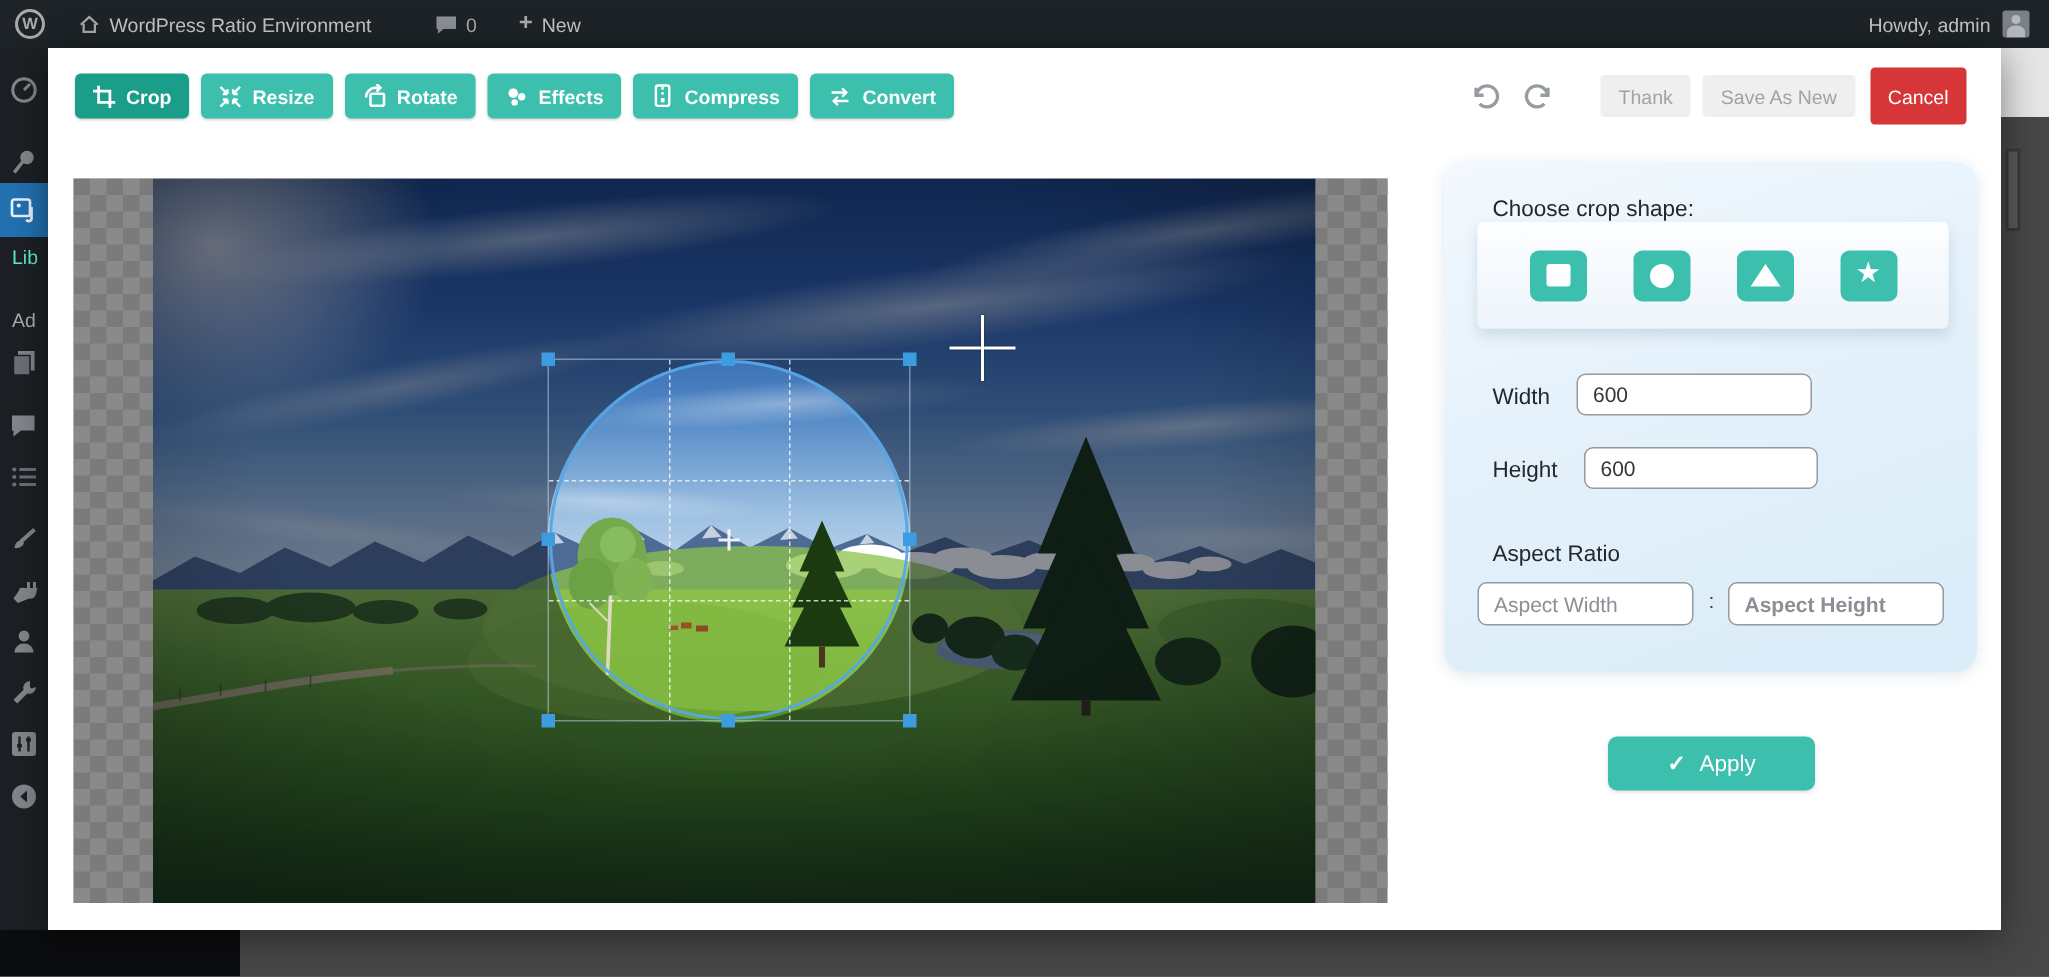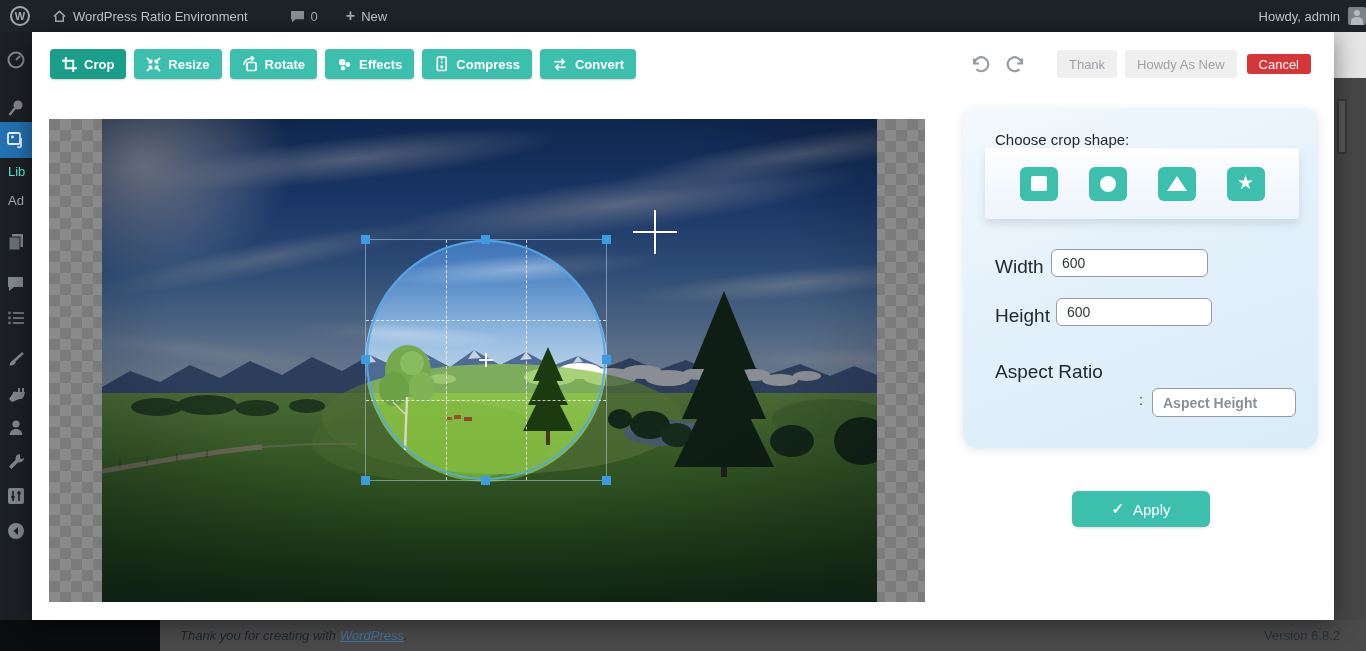--- a/index.html
+++ b/index.html
@@ -4,21 +4,21 @@
 <style>
   html,body{margin:0;padding:0;background:#2a2a2a;}
   *{box-sizing:border-box;}
   .stage{position:relative;width:1366px;height:651px;overflow:hidden;
          font-family:"Liberation Sans",sans-serif;background:#474747;}
 
   
   .adminbar{position:absolute;left:0;top:0;width:1366px;height:32px;background:#1d2327;
             display:flex;align-items:center;color:#c3c4c7;font-size:13px;}
   .ab-left{display:flex;align-items:center;gap:8px;padding-left:10px;flex:1;}
-  .ab-right{display:flex;align-items:center;gap:8px;padding-right:0;}
+  .ab-right{display:flex;align-items:center;gap:8px;padding-right:13px;}
   .wp-logo{width:20px;height:20px;border:2px solid #a7aaad;border-radius:50%;
            display:flex;align-items:center;justify-content:center;color:#a7aaad;
            font-weight:bold;font-size:11px;margin-right:14px;}
   .ab-item{display:flex;align-items:center;gap:6px;color:#c3c4c7;}
   .ab-sep{width:26px;}
   .plus-glyph{font-size:16px;color:#a7aaad;font-weight:bold;line-height:1;}
   .avatar{width:18px;height:18px;background:#7c8187;position:relative;overflow:hidden;border-radius:2px;}
   .avatar:before{content:"";position:absolute;left:6px;top:3px;width:6px;height:6px;border-radius:50%;background:#b5babe;}
   .avatar:after{content:"";position:absolute;left:3px;top:10px;width:12px;height:8px;border-radius:50% 50% 0 0;background:#b5babe;}
 
@@ -52,21 +52,21 @@
   .tool-btn{height:30px;display:inline-flex;align-items:center;gap:7px;padding:0 12px;margin-right:8px;
             background:#3cbfac;color:#fff;font-size:13px;font-weight:bold;border:none;border-radius:4px;
             box-shadow:0 1px 2px rgba(0,0,0,.18);cursor:pointer;font-family:inherit;}
   .tool-btn.active{background:#1a9e89;}
   .tool-btn svg{display:block;}
   .etoolbar .spacer{flex:1;}
   .hist-btn{width:22px;height:22px;border:none;background:none;padding:0;margin-right:14px;color:#979ca1;cursor:pointer;}
   .hist-btn svg{display:block;}
   .save-btn{height:28px;padding:0 12px;margin-left:8px;background:#efefef;color:#9ea3a8;border:none;
             border-radius:3px;font-size:13px;cursor:pointer;font-family:inherit;}
-  .cancel-btn{height:20px;padding:2px 12px;margin-left:10px;background:#d63638;color:#fff;border:none;
+  .cancel-btn{height:38px;padding:2px 12px;margin-left:10px;background:#d63638;color:#fff;border:none;
             border-radius:3px;font-size:13px;cursor:pointer;font-family:inherit;}
 
   
   .canvas{position:absolute;left:17px;top:87px;width:876px;height:483px;background-color:#7b7b7b;
           background-image:
             linear-gradient(45deg,#8a8a8a 25%,transparent 25%,transparent 75%,#8a8a8a 75%),
             linear-gradient(45deg,#8a8a8a 25%,transparent 25%,transparent 75%,#8a8a8a 75%);
           background-size:22px 22px;background-position:0 0,11px 11px;overflow:hidden;}
   .photo{position:absolute;left:53px;top:0;width:775px;height:483px;}
   .photo svg{display:block;}
@@ -101,21 +101,21 @@
   .shape-card{position:absolute;left:22px;top:40px;width:314px;height:71px;border-radius:4px;
               background:linear-gradient(180deg,#fdfeff,#edf4fb);
               box-shadow:0 5px 9px rgba(100,120,140,.20);
               display:flex;align-items:center;justify-content:center;gap:31px;}
   .shape-btn{width:38px;height:34px;border:none;border-radius:6px;background:#3cbfac;cursor:pointer;
              display:flex;align-items:center;justify-content:center;padding:0;}
   .shp-square{width:16px;height:15px;background:#fff;border-radius:2px;}
   .shp-circle{width:16px;height:16px;background:#fff;border-radius:50%;}
   .shp-triangle{width:0;height:0;border-left:10px solid transparent;border-right:10px solid transparent;border-bottom:15px solid #fff;}
   .shp-star{color:#fff;font-size:19px;line-height:1;transform:translateY(-1px);}
-  .fld-label{position:absolute;font-size:19px;color:#23282d;}
+  .fld-label{position:absolute;font-size:15px;color:#23282d;}
   .txt-input{position:absolute;height:28px;border:1px solid #949a9f;border-radius:6px;background:#fff;
              font-size:14px;color:#32373c;padding:0 10px;font-family:inherit;}
   .txt-input::placeholder{color:#8a9096;}
   .ratio-colon{position:absolute;left:170px;top:284px;width:16px;text-align:center;font-size:14px;color:#3c434a;}
 
   .apply-btn{position:absolute;left:1040px;top:459px;width:138px;height:36px;border:none;border-radius:6px;
              background:#3cbfac;color:#fff;font-size:15px;cursor:pointer;font-family:inherit;
              display:flex;align-items:center;justify-content:center;gap:9px;box-shadow:0 1px 3px rgba(0,0,0,.15);}
   .apply-check{font-size:15px;font-weight:bold;}
 </style>
@@ -167,21 +167,21 @@
         </svg>
     </span>
     <div class="media-active">
       <svg width="20" height="20" viewBox="0 0 20 20" style="margin:8px 0 0 6px;">
           <rect x="2" y="3" width="12" height="11" rx="1.5" fill="none" stroke="#e8f2fa" stroke-width="1.8"></rect>
           <circle cx="6.5" cy="7" r="1.4" fill="#e8f2fa"></circle>
           <path d="M15 8v7.5a1.8 1.8 0 0 1-3.4.9" fill="none" stroke="#e8f2fa" stroke-width="1.8"></path>
         </svg>
     </div>
     <span class="submenu-label" style="top:132px;color:#5eead4;">Lib</span>
-    <span class="submenu-label" style="top:161px;color:#a7acb2;">Ad</span>
+    <span class="submenu-label" style="top:174px;color:#a7acb2;">Ad</span>
     <span class="side-ic" style="top:200px;">
       <svg width="20" height="20" viewBox="0 0 20 20">
           <rect x="6" y="2" width="11" height="13" fill="#82878c"></rect>
           <rect x="3" y="5" width="11" height="13" fill="#6b7076" stroke="#1c2024" stroke-width="1"></rect>
         </svg>
     </span>
     <span class="side-ic" style="top:243px;">
       <svg width="20" height="18" viewBox="0 0 20 18">
           <path d="M2 2h15v10H8l-5 4v-4H2z" fill="#82878c"></path>
         </svg>
@@ -233,24 +233,20 @@
           <path d="M12 6l-4.5 4L12 14z" fill="#1c2024"></path>
         </svg>
     </span>
   </div>
 
   <div class="dim-right"></div>
   <div class="dim-right-top"></div>
   <div class="scroll-thumb"></div>
   <div class="dim-sidebar"></div>
 
-  <div class="footer">
-    <span class="thanks"><span>Thank you for creating with </span><a href="#">WordPress</a><span>.</span></span>
-    <span class="version">Version 6.8.2</span>
-  </div>
 
   <div class="modal">
 
     <div class="etoolbar">
       <button class="tool-btn active">
         <svg width="15" height="15" viewBox="0 0 16 16">
             <path d="M4 0v12h12" fill="none" stroke="#fff" stroke-width="2"></path>
             <path d="M0 4h12v12" fill="none" stroke="#fff" stroke-width="2"></path>
           </svg>
         <span>Crop</span>
@@ -308,21 +304,21 @@
             <path d="M5.4 10.2a7 7 0 1 1 2 6" fill="none" stroke="#979ca1" stroke-width="2.2"></path>
           </svg>
       </button>
       <button class="hist-btn" style="margin-right:22px;">
         <svg width="22" height="22" viewBox="0 0 22 22" style="transform:scaleX(-1);">
             <path d="M5 5.5v5h5" fill="none" stroke="#979ca1" stroke-width="2.2"></path>
             <path d="M5.4 10.2a7 7 0 1 1 2 6" fill="none" stroke="#979ca1" stroke-width="2.2"></path>
           </svg>
       </button>
       <button class="save-btn">Thank</button>
-      <button class="save-btn">Howdy As New</button>
+      <button class="save-btn">Save As New</button>
       <button class="cancel-btn">Cancel</button>
     </div>
 
     <div class="canvas">
       <div class="photo">
         <svg width="775" height="483" viewBox="0 0 775 483">
           <defs>
             <linearGradient id="skyG" x1="0" y1="0" x2="0" y2="1">
               <stop offset="0" stop-color="#173f7b"></stop>
                 <stop offset=".3" stop-color="#2a5ca8"></stop>
@@ -491,20 +487,21 @@
           </button>
         <button class="shape-btn">
             <span class="shp-star">★</span>
           </button>
       </div>
       <span class="fld-label" style="left:32px;top:148px;">Width</span>
       <input class="txt-input" style="left: 88px; top: 141px; width: 157px;" value="600">
       <span class="fld-label" style="left:32px;top:197px;">Height</span>
       <input class="txt-input" style="left: 93px; top: 190px; width: 156px;" value="600">
       <span class="fld-label" style="left:32px;top:253px;">Aspect Ratio</span>
+      <input class="txt-input" style="left: 22px; top: 280px; width: 144px; height: 29px;" placeholder="Aspect Width">
       <span class="ratio-colon">:</span>
       <input class="txt-input" style="left: 189px; top: 280px; width: 144px; height: 29px; font-weight: bold;" placeholder="Aspect Height">
     </div>
 
     <button class="apply-btn">
       <span class="apply-check">✓</span>
       <span>Apply</span>
     </button>
   </div>
 

